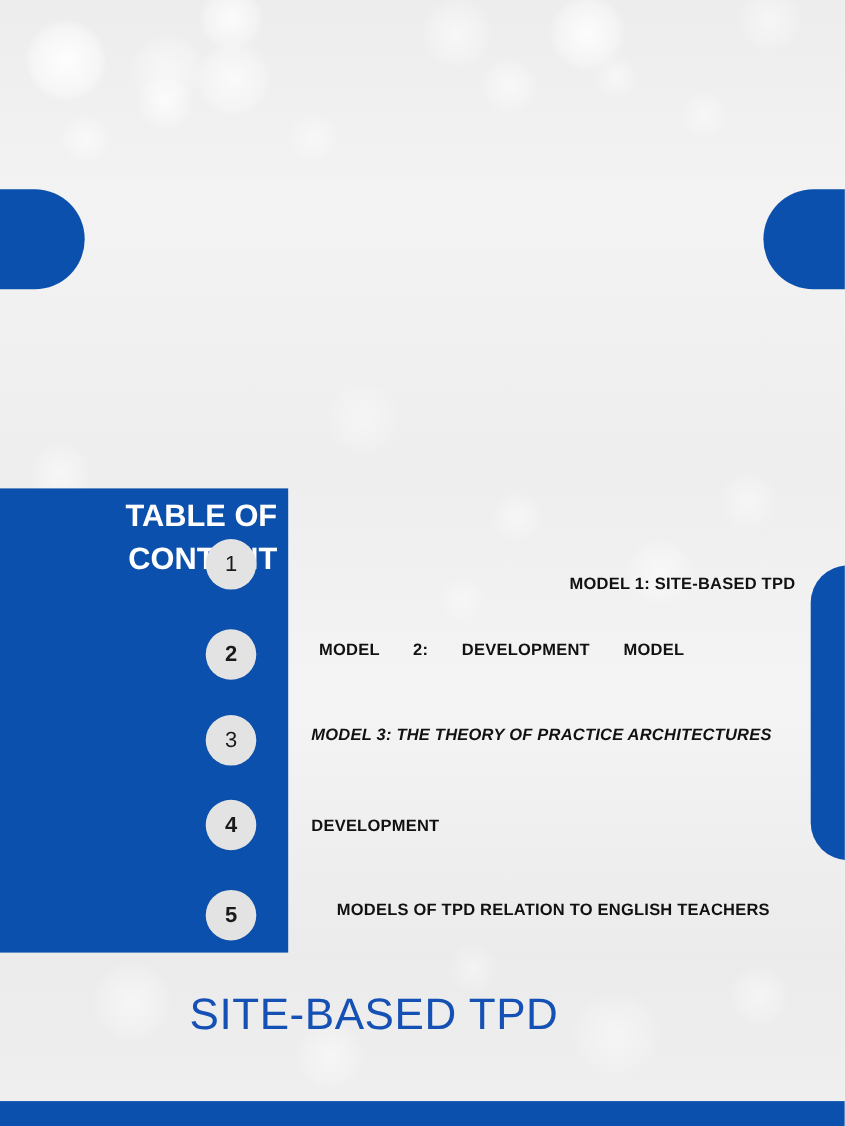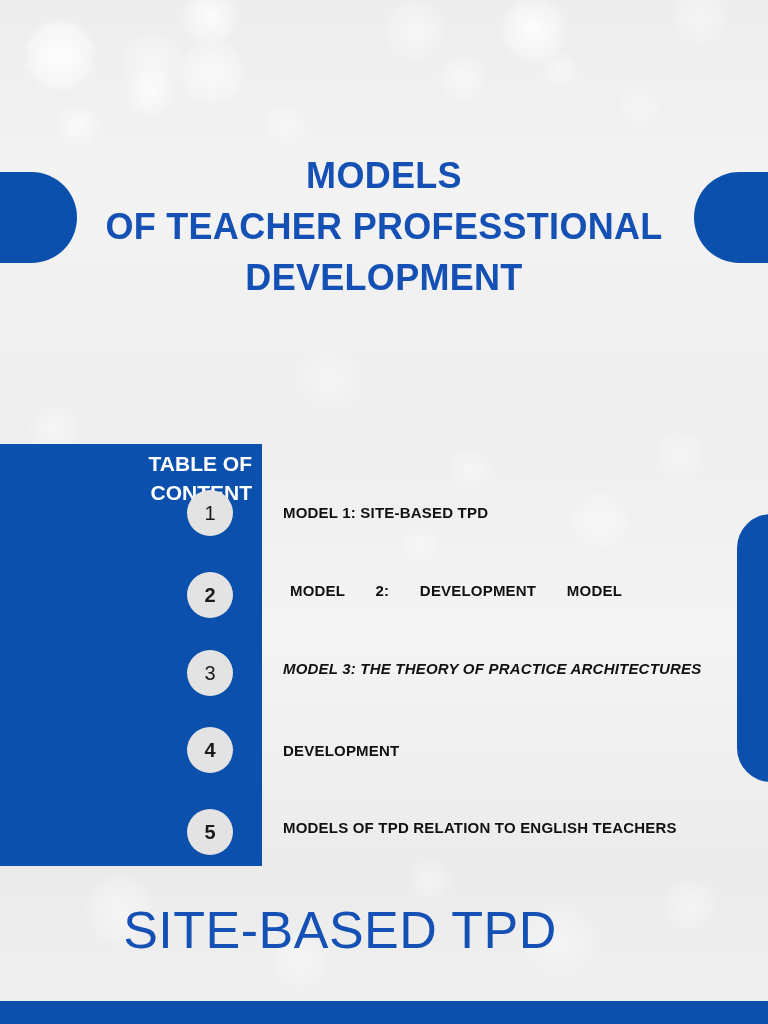--- a/index.html
+++ b/index.html
@@ -104,21 +104,21 @@
     height: 422px;
     background: #0B50AD;
   }
   .toc-heading {
     position: absolute;
     left: 0;
     top: 450px;
     width: 252px;
     text-align: right;
     color: #ffffff;
-    font-size: 21px;
+    font-size: 28px;
     font-weight: bold;
     line-height: 1.38;
     z-index: 3;
   }
   .toc-heading .line { display: block; }
 
   .side-tab-content {
     position: absolute;
     left: 737px;
     top: 514px;
@@ -175,35 +175,35 @@
   .toc-text.just {
     text-align: justify;
     left: 290px;
     width: 332px;
   }
   .toc-text.just::after {
     content: "";
     display: inline-block;
     width: 100%;
   }
-  .tt-1 { top: 9px; }
+  .tt-1 { top: 27px; text-align: right; }
   .tt-2 { top: 5px; }
   .tt-3 { top: 5px; font-style: italic; }
   .tt-4 { top: 10px; }
-  .tt-5 { top: 5px; }
+  .tt-5 { top: 5px; text-align: center; }
 
   
   .footer-heading {
     position: absolute;
     left: 0;
     top: 900px;
     width: 680px;
     text-align: center;
     color: #1550B5;
-    font-size: 52px;
+    font-size: 40px;
     font-weight: normal;
     letter-spacing: .5px;
   }
   .bottom-bar {
     position: absolute;
     left: 0;
     top: 1001px;
     width: 768px;
     height: 23px;
     background: #0B50AD;
@@ -213,25 +213,20 @@
 <body>
 
 <div class="slide">
 
   <div class="bokeh bokeh-a"></div>
   <div class="bokeh bokeh-b"></div>
 
   <div class="tab-left"></div>
   <div class="tab-right"></div>
 
-  <div class="title">
-    <span class="line">MODELS</span>
-    <span class="line">OF TEACHER PROFESSTIONAL</span>
-    <span class="line">DEVELOPMENT</span>
-  </div>
 
   <div class="toc-panel"></div>
 
   <div class="toc-heading">
     <span class="line">TABLE OF</span>
     <span class="line">CONTENT</span>
   </div>
 
   <div class="side-tab-content"></div>
 

